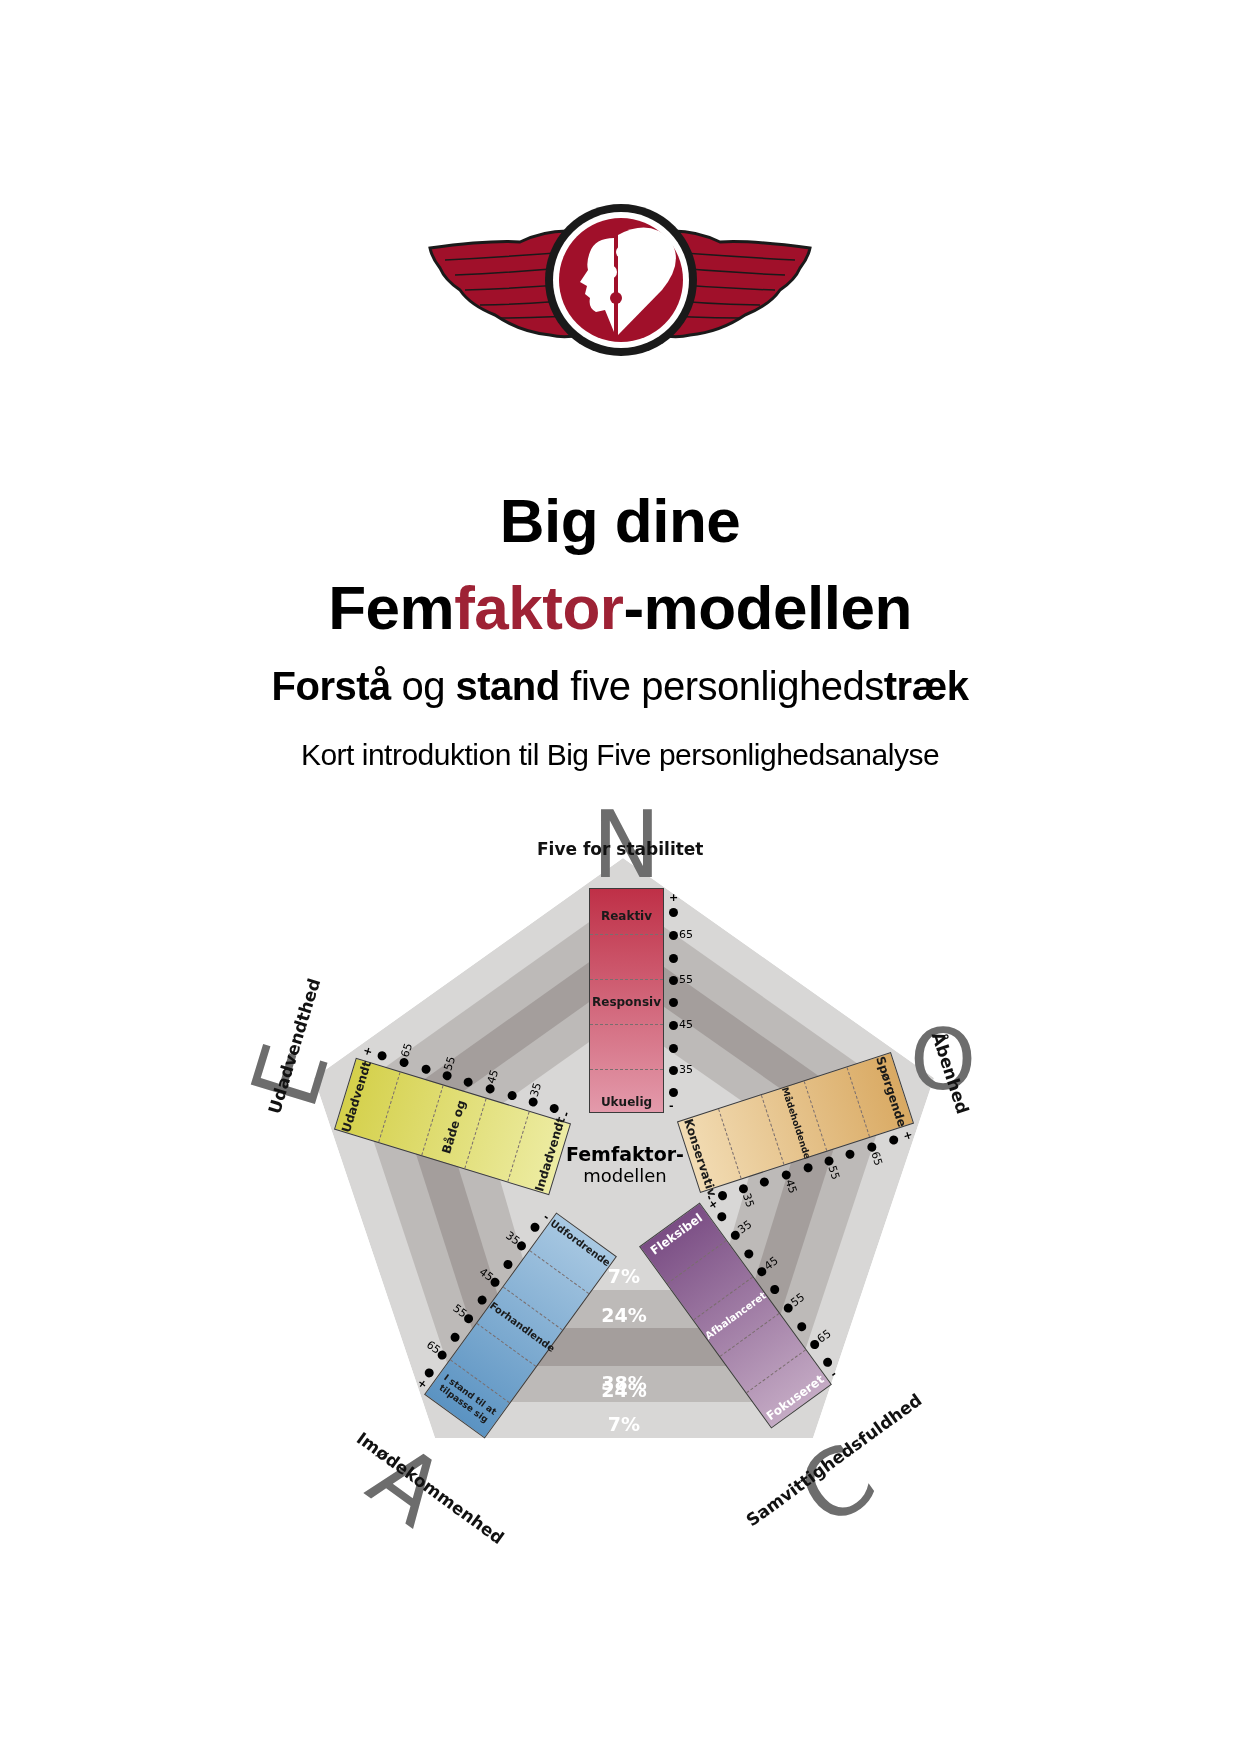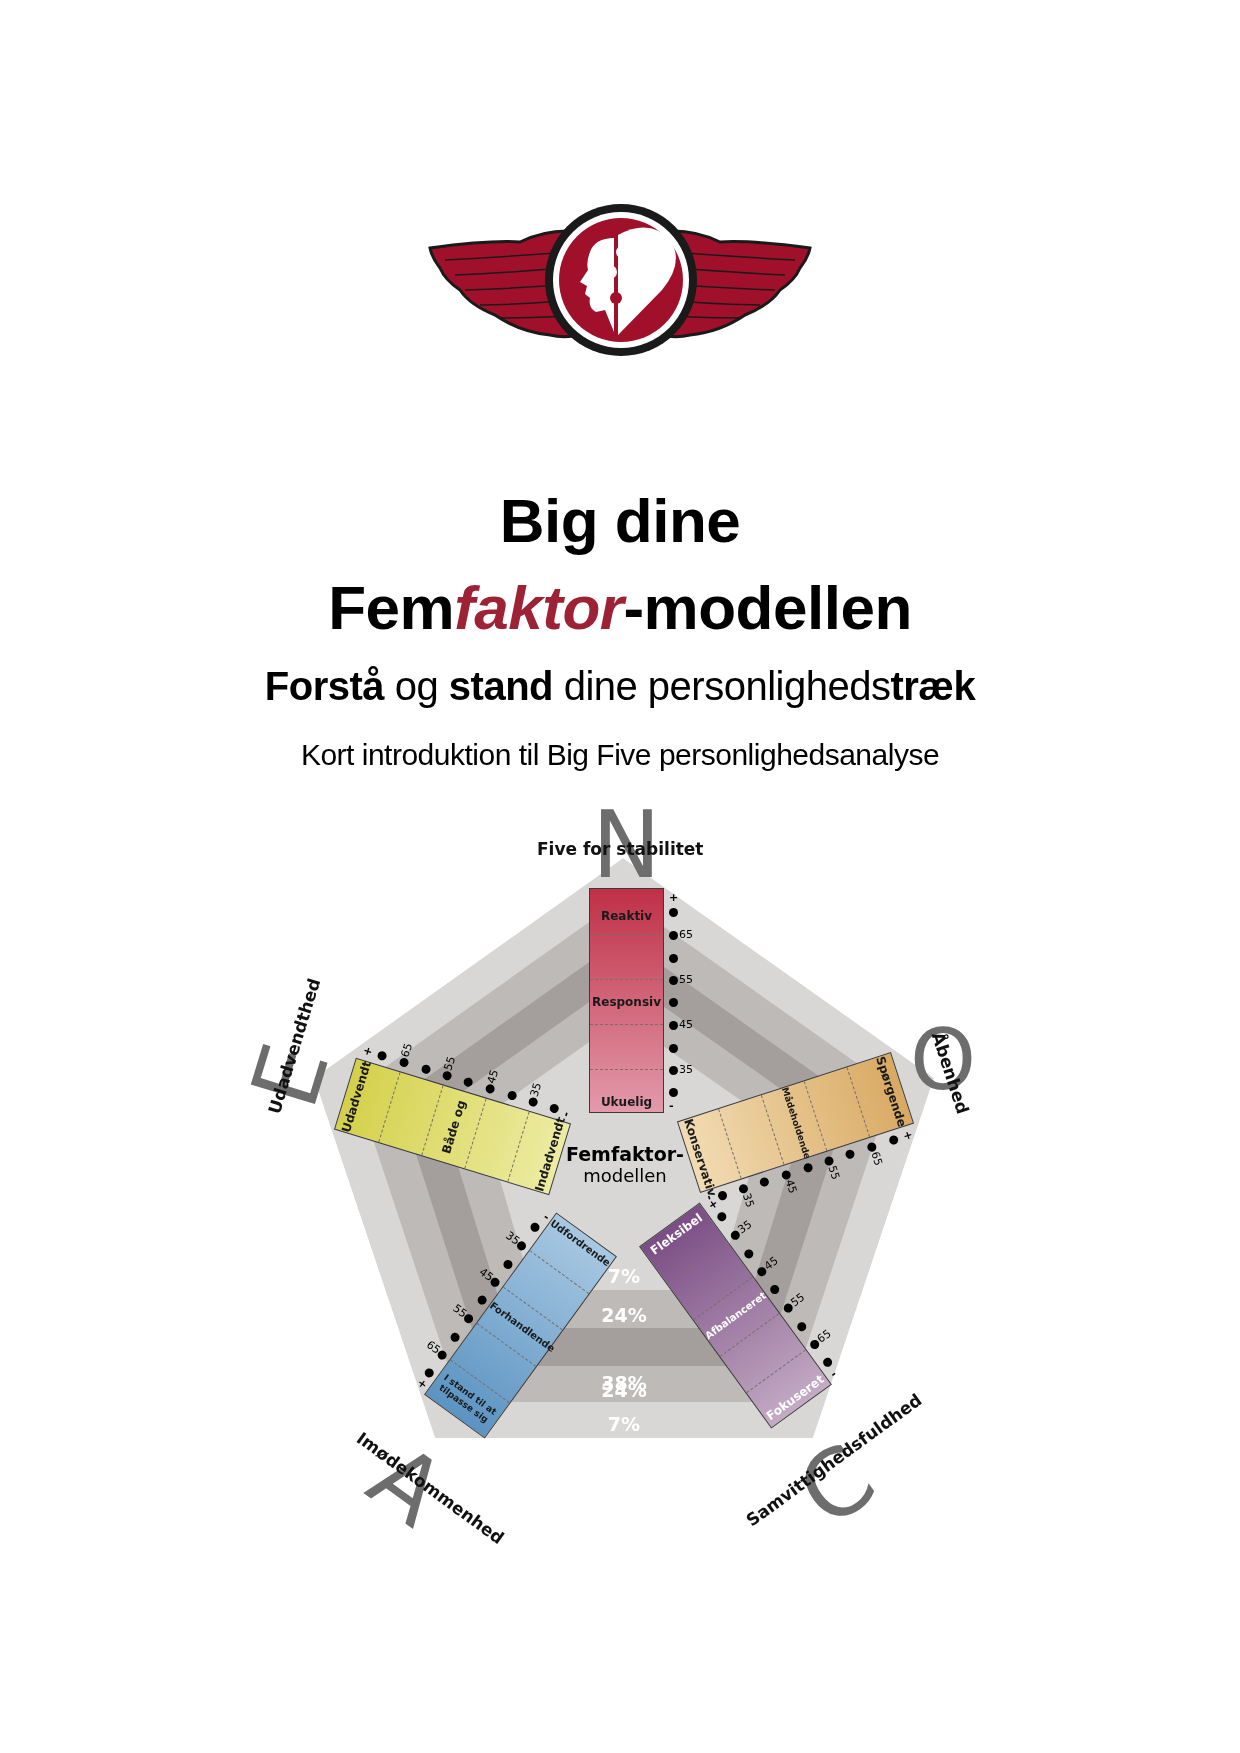--- a/index.html
+++ b/index.html
@@ -4,21 +4,21 @@
 <style>
   html, body { margin:0; padding:0; background:#ffffff; }
   body { width:1240px; height:1753px; position:relative; overflow:hidden;
          font-family:"Liberation Sans", sans-serif; color:#000; }
   .abs { position:absolute; }
   #logo { left:400px; top:190px; width:440px; height:180px; }
   .title { position:absolute; left:0; width:1240px; text-align:center; font-weight:bold;
            font-family:"Liberation Sans", sans-serif; letter-spacing:-0.5px; }
   #title1 { top:486px; font-size:62px; line-height:70px; }
   #title2 { top:570px; font-size:62px; line-height:76px; }
-  .accent { color:#9e2235;font-style:italic; }
+  .accent { color:#9e2235; }
   #sub1 { top:661px; font-size:40px; font-weight:normal; line-height:50px; }
   #sub1 b { font-weight:bold; }
   #sub2 { top:735px; font-size:30px; font-weight:normal; line-height:40px; }
   #diagram { left:0; top:0; width:1240px; height:1753px; }
   .bar { position:absolute; width:75px; height:225px; border:1.5px solid #3b3b3b; box-sizing:border-box; }
   .bar .seg { position:absolute; left:0; width:100%; border-top:1.5px dashed #7a6e6e; height:0; }
   .bar .lbl { position:absolute; left:0; width:100%; text-align:center; font-family:"DejaVu Sans", sans-serif;
               font-weight:bold; font-size:12px; color:#1a1a1a; white-space:nowrap; }
   .bar .lbl.small { font-size:9px; }
   .bar .lbl.white { color:#ffffff; }
@@ -54,21 +54,21 @@
     <path d="M218 45 Q250 28 270 50 Q285 72 262 100 L218 145 Z"></path>
     <path d="M214 48 Q195 48 190 62 Q186 72 188 80 L180 92 L187 96 L185 104 L190 108 Q188 118 196 122 L205 120 L214 142 Z"></path>
     <circle cx="210" cy="82" r="7" fill="#ffffff"></circle>
     <circle cx="222" cy="62" r="6" fill="#ffffff"></circle>
     <circle cx="216" cy="108" r="6" fill="#a0102a"></circle>
   </g>
 </svg>
 
 <div id="title1" class="title">Big dine</div>
 <div id="title2" class="title"><span>Fem</span><span class="accent">faktor</span><span>-modellen</span></div>
-<div id="sub1" class="title"><b>Forstå</b><span> og </span><b>stand</b><span> dine personligheds</span><b>træk</b></div>
+<div id="sub1" class="title"><b>Forstå</b><span> og </span><b>stand</b><span> five personligheds</span><b>træk</b></div>
 <div id="sub2" class="title">Kort introduktion til Big Five personlighedsanalyse</div>
 
 <svg id="diagram" class="abs" viewBox="0 0 1240 1753">
   <defs>
     <clipPath id="pent">
       <polygon points="623,858 934,1078 813,1438 435,1438 314,1078"></polygon>
     </clipPath>
   </defs>
   <g clip-path="url(#pent)">
     <polygon points="623,858 934,1078 813,1438 435,1438 314,1078" fill="#d8d7d6"></polygon>

